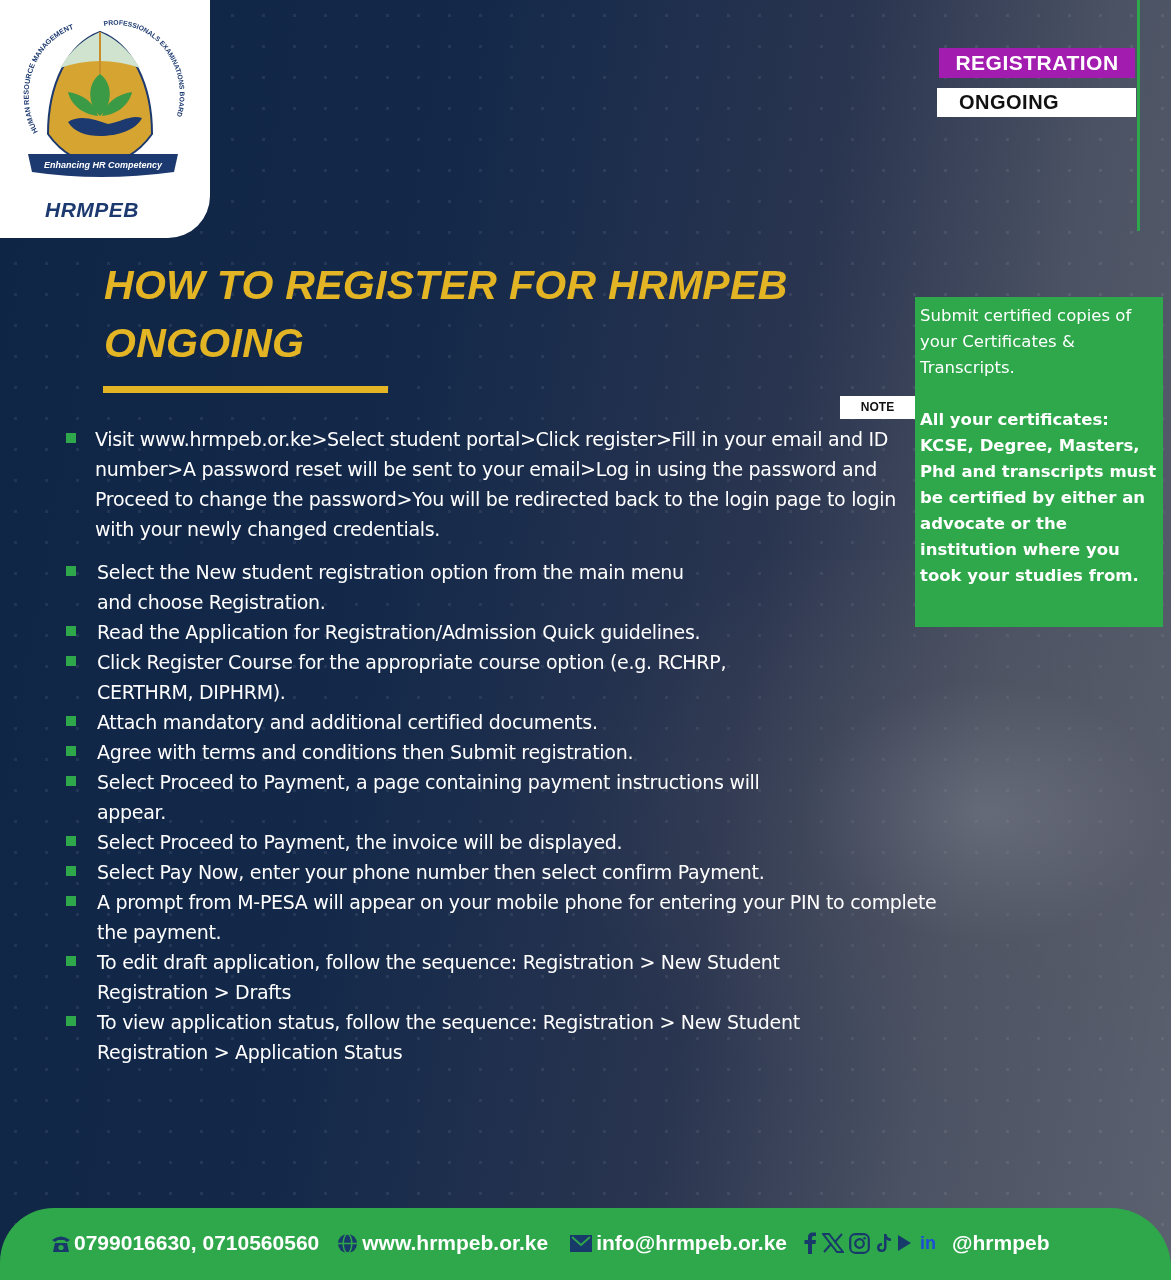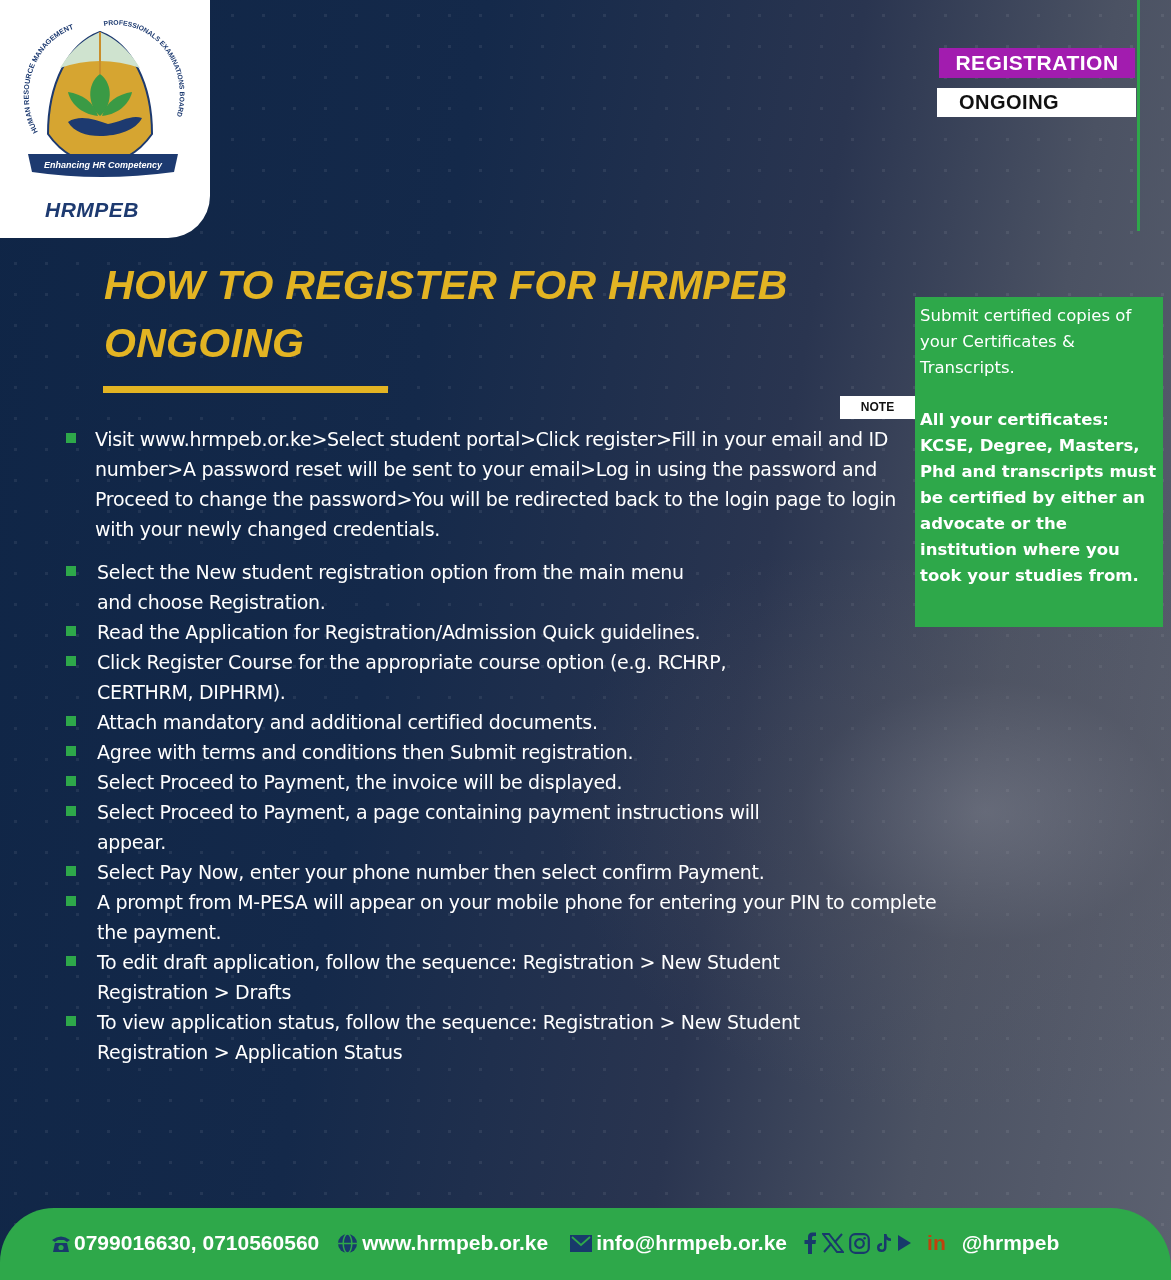--- a/index.html
+++ b/index.html
@@ -131,22 +131,22 @@
   <p>All your certificates: KCSE, Degree, Masters, Phd and transcripts must be certified by either an advocate or the institution where you took your studies from.</p>
 </div>
 
 <ul class="steps">
   <li class="first"><span class="bullet"></span><span>Visit www.hrmpeb.or.ke&gt;Select student portal&gt;Click register&gt;Fill in your email and ID number&gt;A password reset will be sent to your email&gt;Log in using the password and Proceed to change the password&gt;You will be redirected back to the login page to login with your newly changed credentials.</span></li>
   <li style="width:600px"><span class="bullet"></span><span>Select the New student registration option from the main menu and choose Registration.</span></li>
   <li style="width:680px"><span class="bullet"></span><span>Read the Application for Registration/Admission Quick guidelines.</span></li>
   <li style="width:680px"><span class="bullet"></span><span>Click Register Course for the appropriate course option (e.g. RCHRP, CERTHRM, DIPHRM).</span></li>
   <li><span class="bullet"></span><span>Attach mandatory and additional certified documents.</span></li>
   <li><span class="bullet"></span><span>Agree with terms and conditions then Submit registration.</span></li>
+  <li style="width:700px"><span class="bullet"></span><span>Select Proceed to Payment, a page containing payment instructions will appear.</span></li>
   <li><span class="bullet"></span><span>Select Proceed to Payment, the invoice will be displayed.</span></li>
-  <li style="width:700px"><span class="bullet"></span><span>Select Proceed to Payment, a page containing payment instructions will appear.</span></li>
   <li><span class="bullet"></span><span>Select Pay Now, enter your phone number then select confirm Payment.</span></li>
   <li style="width:840px"><span class="bullet"></span><span>A prompt from M-PESA will appear on your mobile phone for entering your PIN to complete the payment.</span></li>
   <li style="width:760px"><span class="bullet"></span><span>To edit draft application, follow the sequence: Registration &gt; New Student Registration &gt; Drafts</span></li>
   <li style="width:760px"><span class="bullet"></span><span>To view application status, follow the sequence: Registration &gt; New Student Registration &gt; Application Status</span></li>
 </ul>
 
 <div class="footer"></div>
 <div class="footer-row">
   <span class="fitem">
     <span class="ficon">
@@ -200,16 +200,16 @@
     <span class="ficon">
         <svg width="17" height="20" viewBox="0 0 17 20">
           <path d="M9,1 L11.5,1 Q12,5 16,5.5 L16,8 Q13,8 11.5,6.5 L11.5,14 Q11.5,19 6.5,19 Q2,19 2,14.5 Q2,10 7,10 L7,12.6 Q4.5,12.6 4.5,14.5 Q4.5,16.6 6.6,16.6 Q9,16.6 9,14 Z" fill="#183a6b"></path>
         </svg>
       </span>
     <span class="ficon">
         <svg width="15" height="18" viewBox="0 0 15 18">
           <path d="M1,1 L14,9 L1,17 Z" fill="#183a6b"></path>
         </svg>
       </span>
-    <span class="ficon" style="font-family:'Liberation Sans', sans-serif; font-weight:bold; font-size:21px; color:#c2410c; margin-left:10px;">in</span>
+    <span class="ficon" style="font-family:'Liberation Sans', sans-serif; font-weight:bold; font-size:18px; color:#1d4ed8; margin-left:3px;">in</span>
   </span>
   <span style="margin-left:16px">@hrmpeb</span>
 </div>
 
 </body></html>

